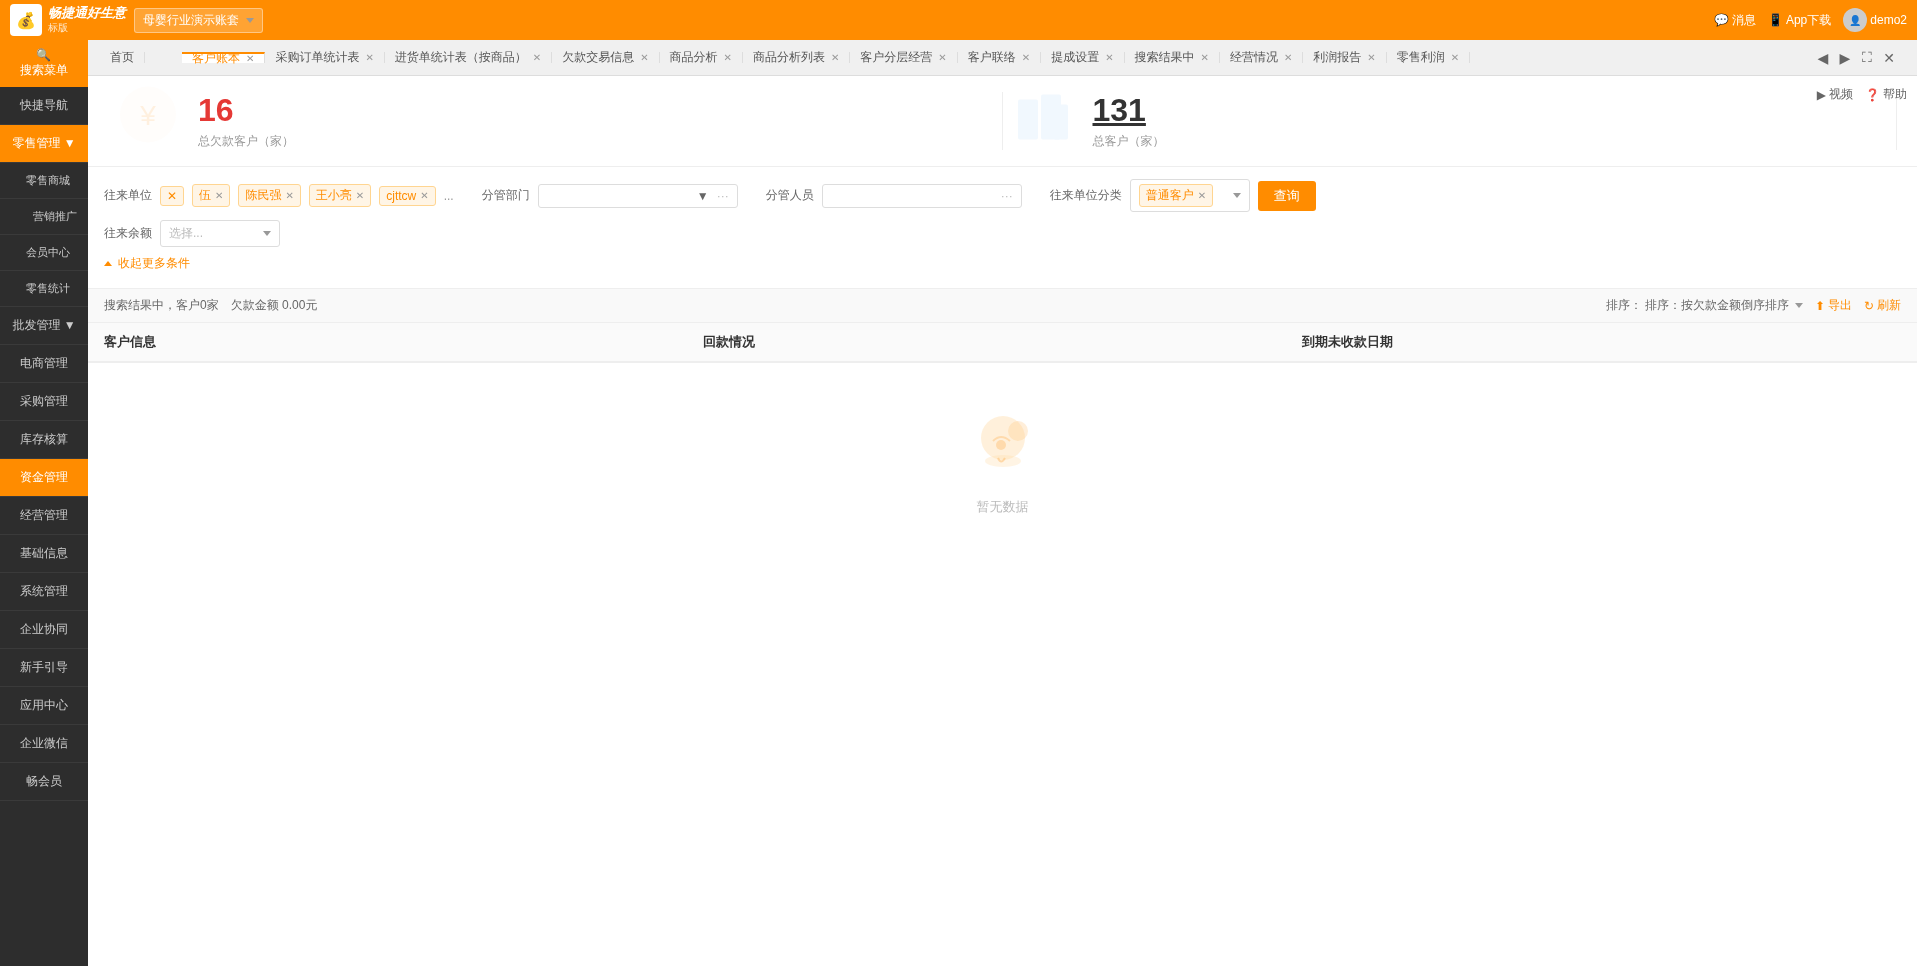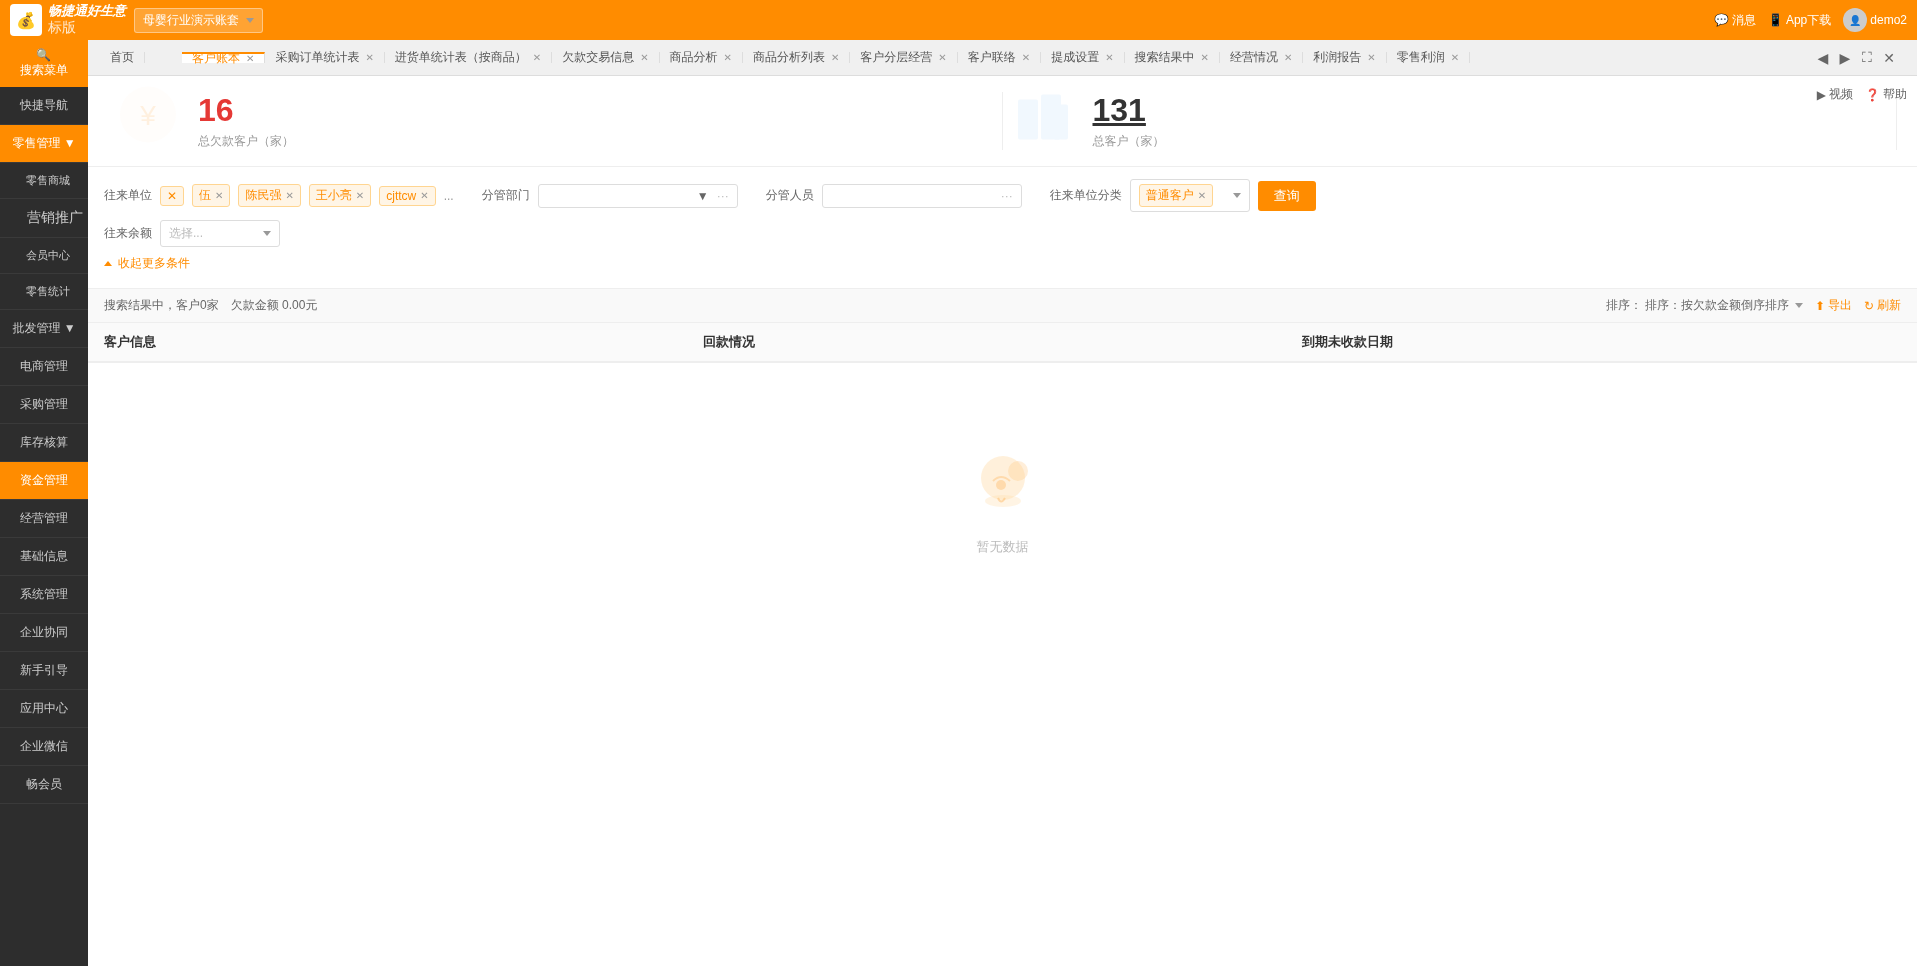--- a/index.html
+++ b/index.html
@@ -5,21 +5,21 @@
     * { box-sizing: border-box; margin: 0; padding: 0; }
     body { font-family: "Microsoft YaHei", Arial, sans-serif; font-size: 12px; background: #f5f5f5; color: #333; overflow: hidden; height: 966px; }
 
     
     .app-wrapper { display: flex; flex-direction: column; height: 100%; }
     .top-bar { height: 40px; background: #ff8c00; display: flex; align-items: center; justify-content: space-between; padding: 0 10px; flex-shrink: 0; }
     .top-bar-left { display: flex; align-items: center; gap: 8px; }
     .logo-area { display: flex; align-items: center; gap: 6px; }
     .logo-icon { width: 32px; height: 32px; background: white; border-radius: 4px; display: flex; align-items: center; justify-content: center; font-size: 16px; color: #ff8c00; }
     .logo-text { color: white; font-size: 13px; font-weight: bold; line-height: 1.2; font-style: italic; }
-    .logo-subtitle { color: rgba(255,255,255,0.8); font-size: 14px; }
+    .logo-subtitle { color: rgba(255,255,255,0.8); font-size: 10px; }
     .top-bar-selector { background: rgba(255,255,255,0.2); border: 1px solid rgba(255,255,255,0.4); border-radius: 3px; color: white; padding: 3px 8px; font-size: 12px; display: flex; align-items: center; gap: 4px; cursor: pointer; }
     .top-bar-right { display: flex; align-items: center; gap: 12px; color: white; font-size: 12px; }
     .top-bar-right span { cursor: pointer; display: flex; align-items: center; gap: 3px; }
     .avatar { width: 24px; height: 24px; border-radius: 50%; background: #ccc; overflow: hidden; display: flex; align-items: center; justify-content: center; font-size: 10px; }
 
     .main-layout { display: flex; flex: 1; overflow: hidden; }
 
     
     .sidebar { width: 88px; background: #2d2d2d; display: flex; flex-direction: column; flex-shrink: 0; overflow-y: auto; }
     .sidebar-search { padding: 8px; background: #ff8c00; color: white; text-align: center; font-size: 12px; cursor: pointer; }
@@ -67,21 +67,21 @@
 
     
     .table-area { flex: 1; background: white; margin: 0; overflow: auto; }
     .table-header { display: flex; background: #fafafa; border-bottom: 2px solid #eee; padding: 10px 16px; font-weight: bold; font-size: 13px; color: #333; }
     .col-customer { flex: 2; }
     .col-debt { flex: 2; }
     .col-repay { flex: 2; }
     .col-date { flex: 2; }
 
     
-    .empty-state { display: flex; flex-direction: column; align-items: center; justify-content: center; padding: 80px 0; color: #bbb; font-size: 13px; }
+    .empty-state { display: flex; flex-direction: column; align-items: center; justify-content: center; padding: 40px 0; color: #bbb; font-size: 13px; }
 
     
     .x-btn { font-size: 10px; color: #999; cursor: pointer; margin-left: 1px; }
 
     .query-btn { background: #ff8c00; color: white; border: none; border-radius: 3px; padding: 6px 16px; font-size: 13px; cursor: pointer; }
 
     .chevron-down { display: inline-block; width: 0; height: 0; border-left: 4px solid transparent; border-right: 4px solid transparent; border-top: 5px solid #999; vertical-align: middle; margin-left: 3px; }
     .chevron-up { display: inline-block; width: 0; height: 0; border-left: 4px solid transparent; border-right: 4px solid transparent; border-bottom: 5px solid #ff8c00; vertical-align: middle; margin-right: 3px; }
 
     .orange-underline { text-decoration: underline; color: #333; font-size: 32px; font-weight: bold; }
@@ -131,21 +131,21 @@
       <div class="sidebar-nav-item">
         <span>快捷导航</span>
       </div>
       <div class="sidebar-nav-item active">
         <span>零售管理</span>
         <span> ▼</span>
       </div>
       <div class="sidebar-nav-item" style="padding-left: 12px; font-size: 11px;">
         <span>零售商城</span>
       </div>
-      <div class="sidebar-nav-item" style="padding-left: 26px; font-size: 14px;">
+      <div class="sidebar-nav-item" style="padding-left: 26px; font-size: 11px;">
         <span>营销推广</span>
       </div>
       <div class="sidebar-nav-item" style="padding-left: 12px; font-size: 11px;">
         <span>会员中心</span>
       </div>
       <div class="sidebar-nav-item" style="padding-left: 12px; font-size: 11px;">
         <span>零售统计</span>
       </div>
       <div class="sidebar-nav-item">
         批发管理 ▼

